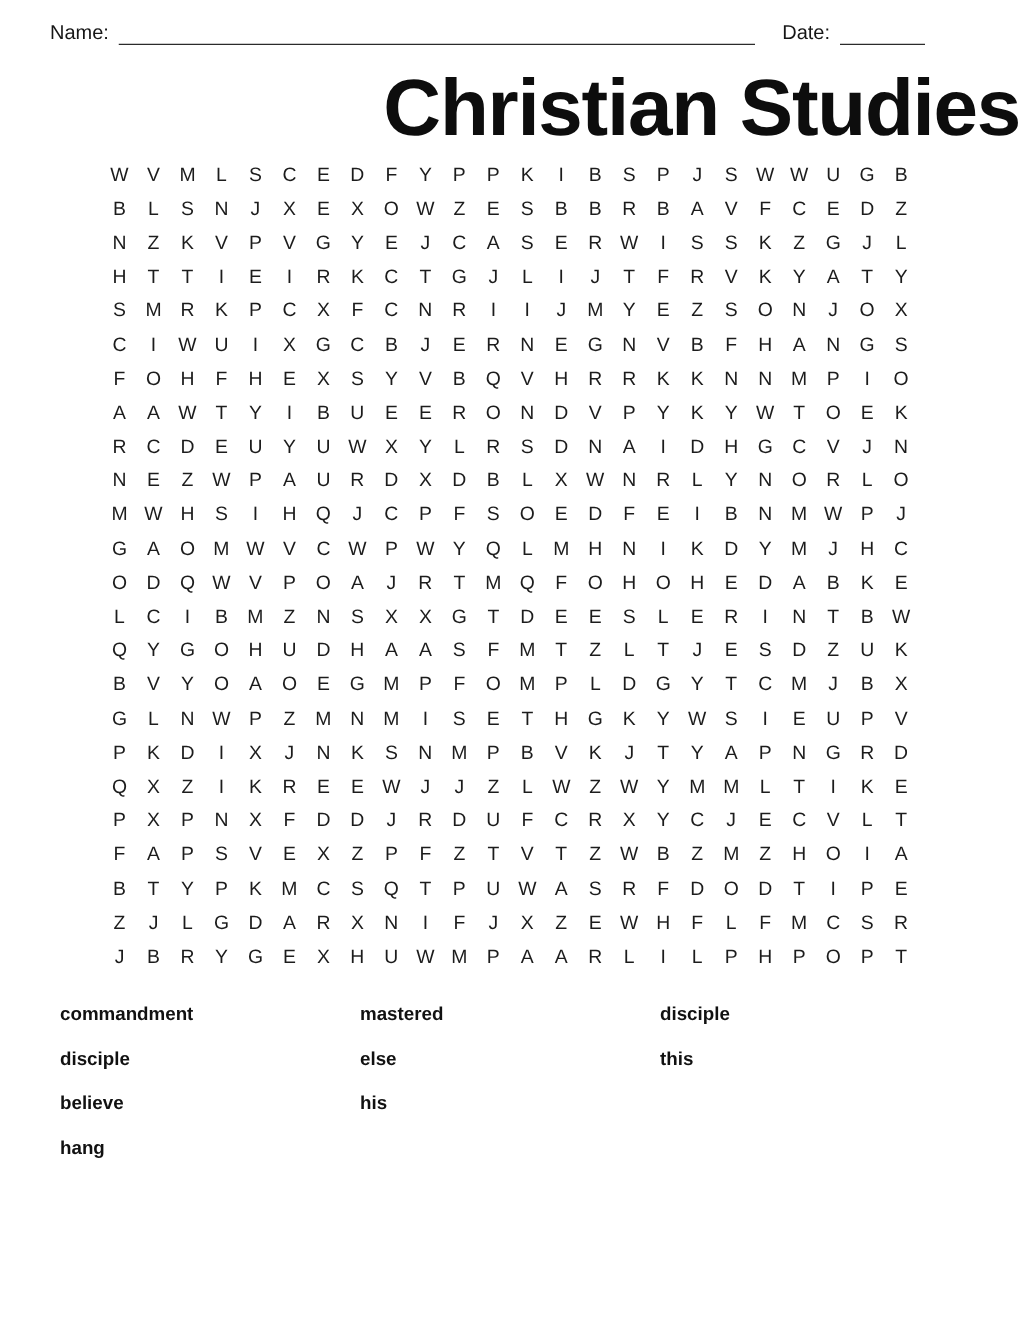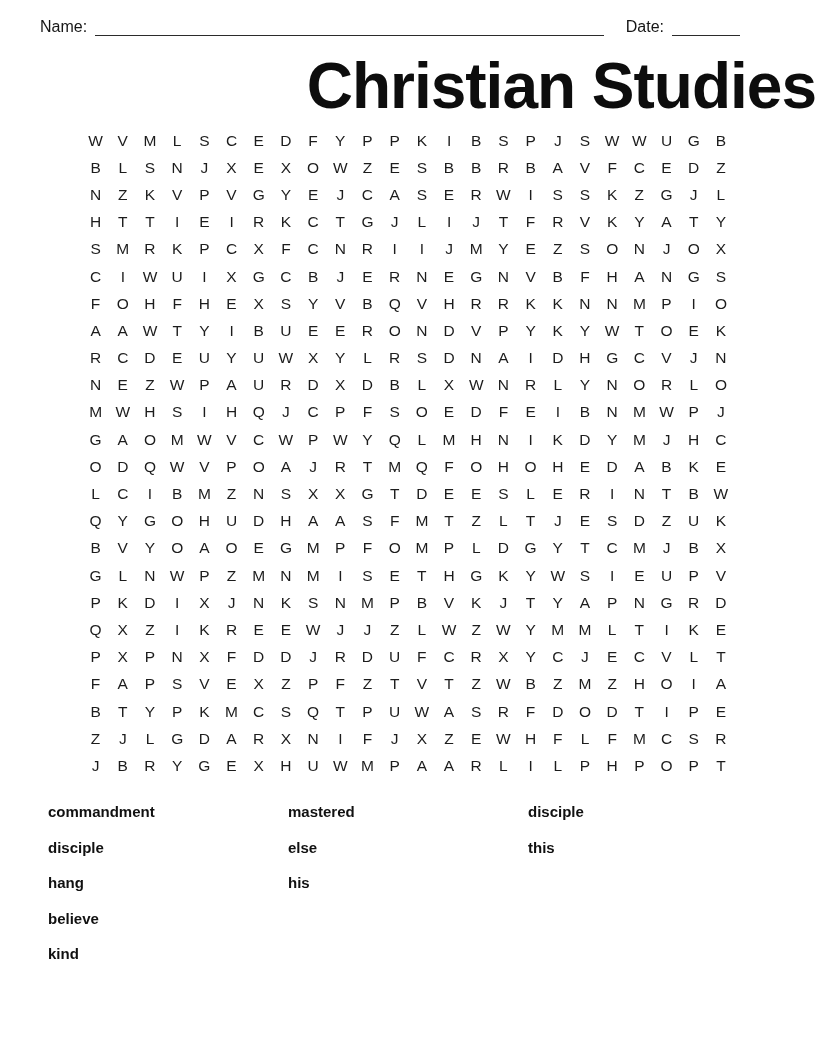--- a/index.html
+++ b/index.html
@@ -668,23 +668,22 @@
       <div class="cell">P</div>
       <div class="cell">O</div>
       <div class="cell">P</div>
       <div class="cell">T</div>
     </div>
 
   <div class="word-list">
       <ul class="word-col">
         <li>commandment</li>
         <li>disciple</li>
+        <li>believe</li>
         <li>hang</li>
-        <li>believe</li>
-        <li>kind</li>
       </ul>
       <ul class="word-col">
         <li>mastered</li>
         <li>else</li>
         <li>his</li>
       </ul>
       <ul class="word-col">
         <li>disciple</li>
         <li>this</li>
       </ul>

